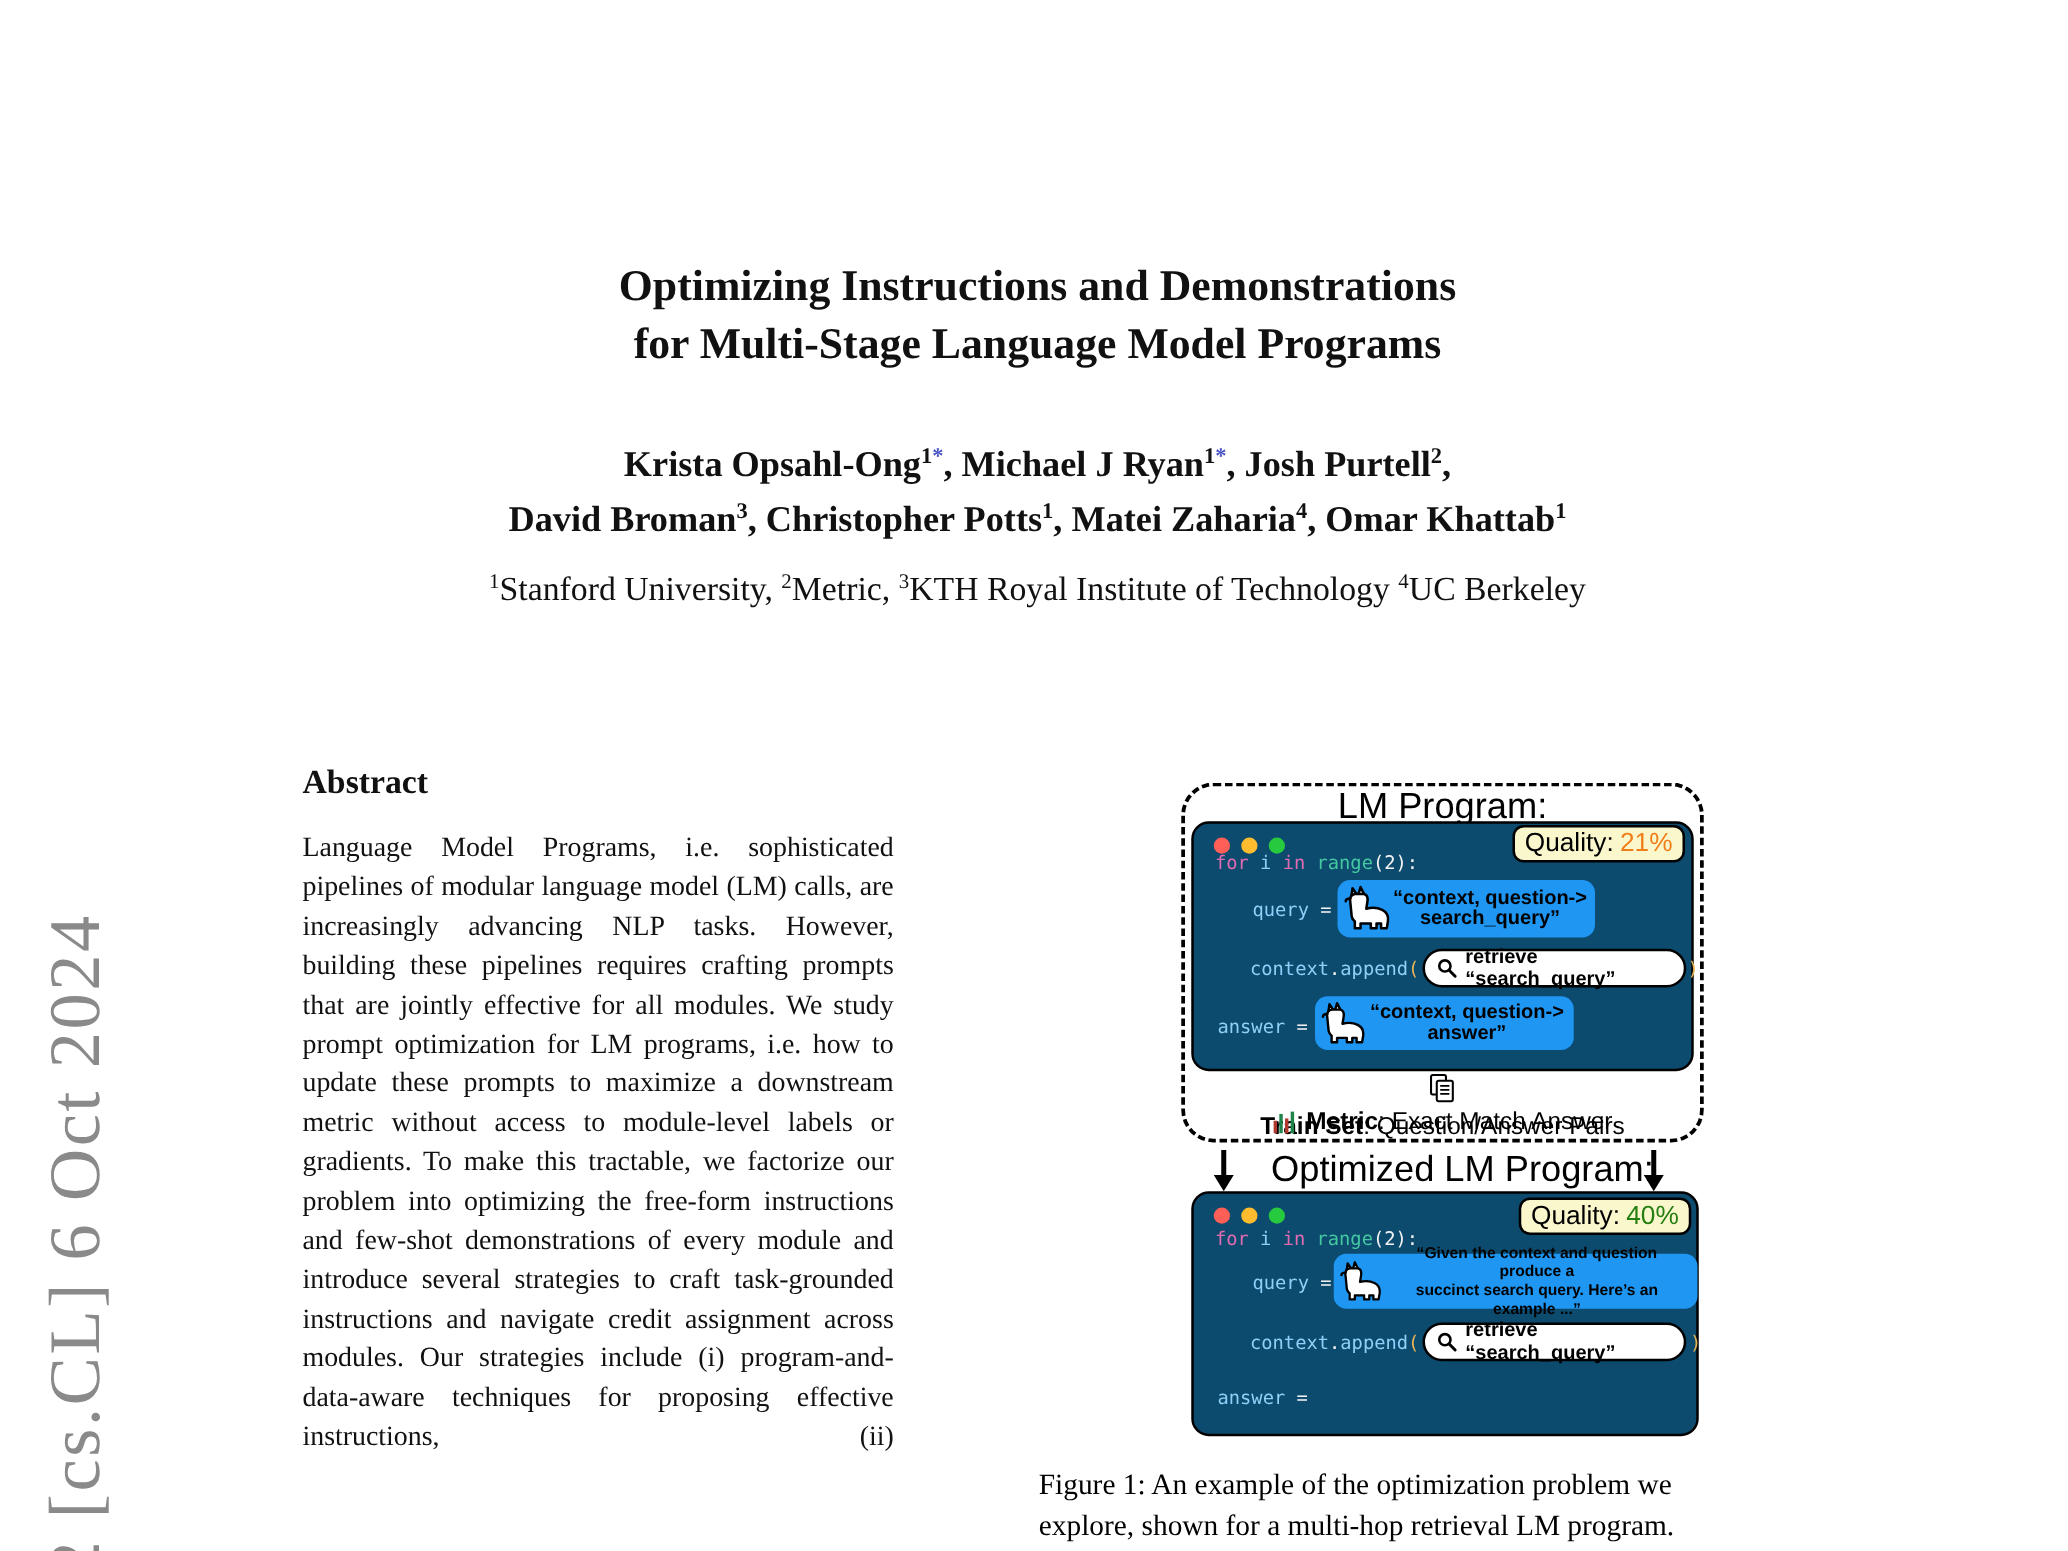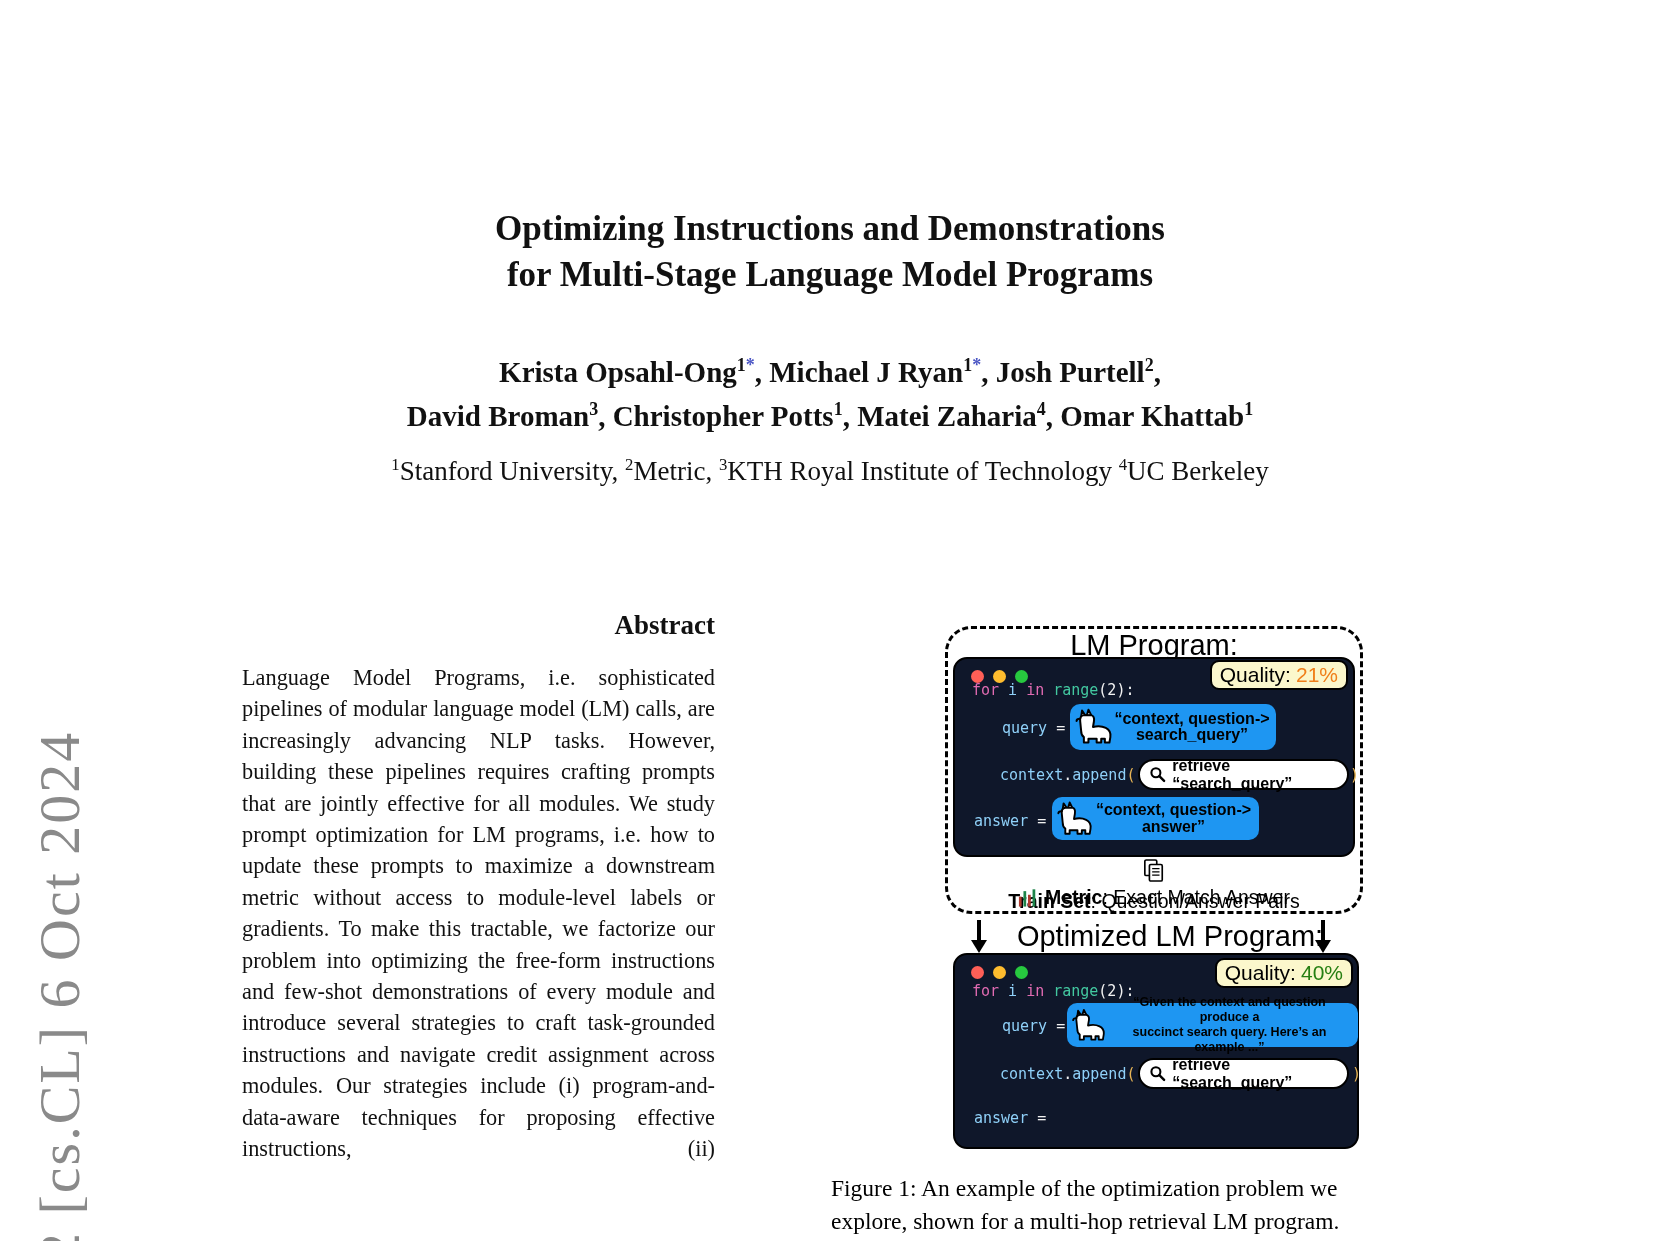--- a/index.html
+++ b/index.html
@@ -15,34 +15,34 @@
   .header{position:absolute;left:0;top:0;width:1660px;text-align:center;}
   .title{position:absolute;left:0;top:206px;width:100%;font-weight:bold;
     font-size:35px;line-height:46px;}
   .authors{position:absolute;left:0;top:350px;width:100%;font-weight:bold;
     font-size:29px;line-height:44px;}
   .authors sup,.affils sup{font-size:62%;vertical-align:super;line-height:0;}
   .star{color:#4a55c4;}
   .affils{position:absolute;left:0;top:456px;width:100%;font-size:27px;}
 
   
-  .abs-head{position:absolute;left:242px;top:610px;width:473px;text-align:right;
+  .abs-head{position:absolute;left:242px;top:610px;width:473px;text-align:left;
     font-weight:bold;font-size:27px;}
   .abs-body{position:absolute;left:242px;top:662px;width:473px;
     font-size:22.3px;line-height:31.4px;text-align:justify;text-align-last:justify;}
 
   
   .dashed-panel{position:absolute;left:945px;top:626px;width:418px;height:288px;
     border:3.5px dashed #000;border-radius:26px;box-sizing:border-box;}
   .fig-title{position:absolute;font-family:"Liberation Sans",sans-serif;
     font-size:29px;color:#000000;text-align:center;}
   .t-lm{left:945px;top:629px;width:418px;}
   .t-opt{left:960px;top:920px;width:420px;}
 
-  .code-window{position:absolute;background:#0f172a;border:2px solid #000;
+  .code-window{position:absolute;background:#0c4a6e;border:2px solid #000;
     border-radius:14px;box-sizing:border-box;}
   .w1{left:953px;top:657px;width:402px;height:200px;}
   .w2{left:953px;top:953px;width:406px;height:196px;}
 
   .lights{position:absolute;left:16px;top:11px;display:flex;gap:9px;}
   .light{width:13px;height:13px;border-radius:50%;}
   .l-red{background:#ff5f57;} .l-yellow{background:#febc2e;} .l-green{background:#27c93f;}
 
   .quality{position:absolute;display:flex;align-items:center;gap:5px;
     background:#fbf7cc;border:2.5px solid #000;border-radius:9px;padding:1px 8px;

